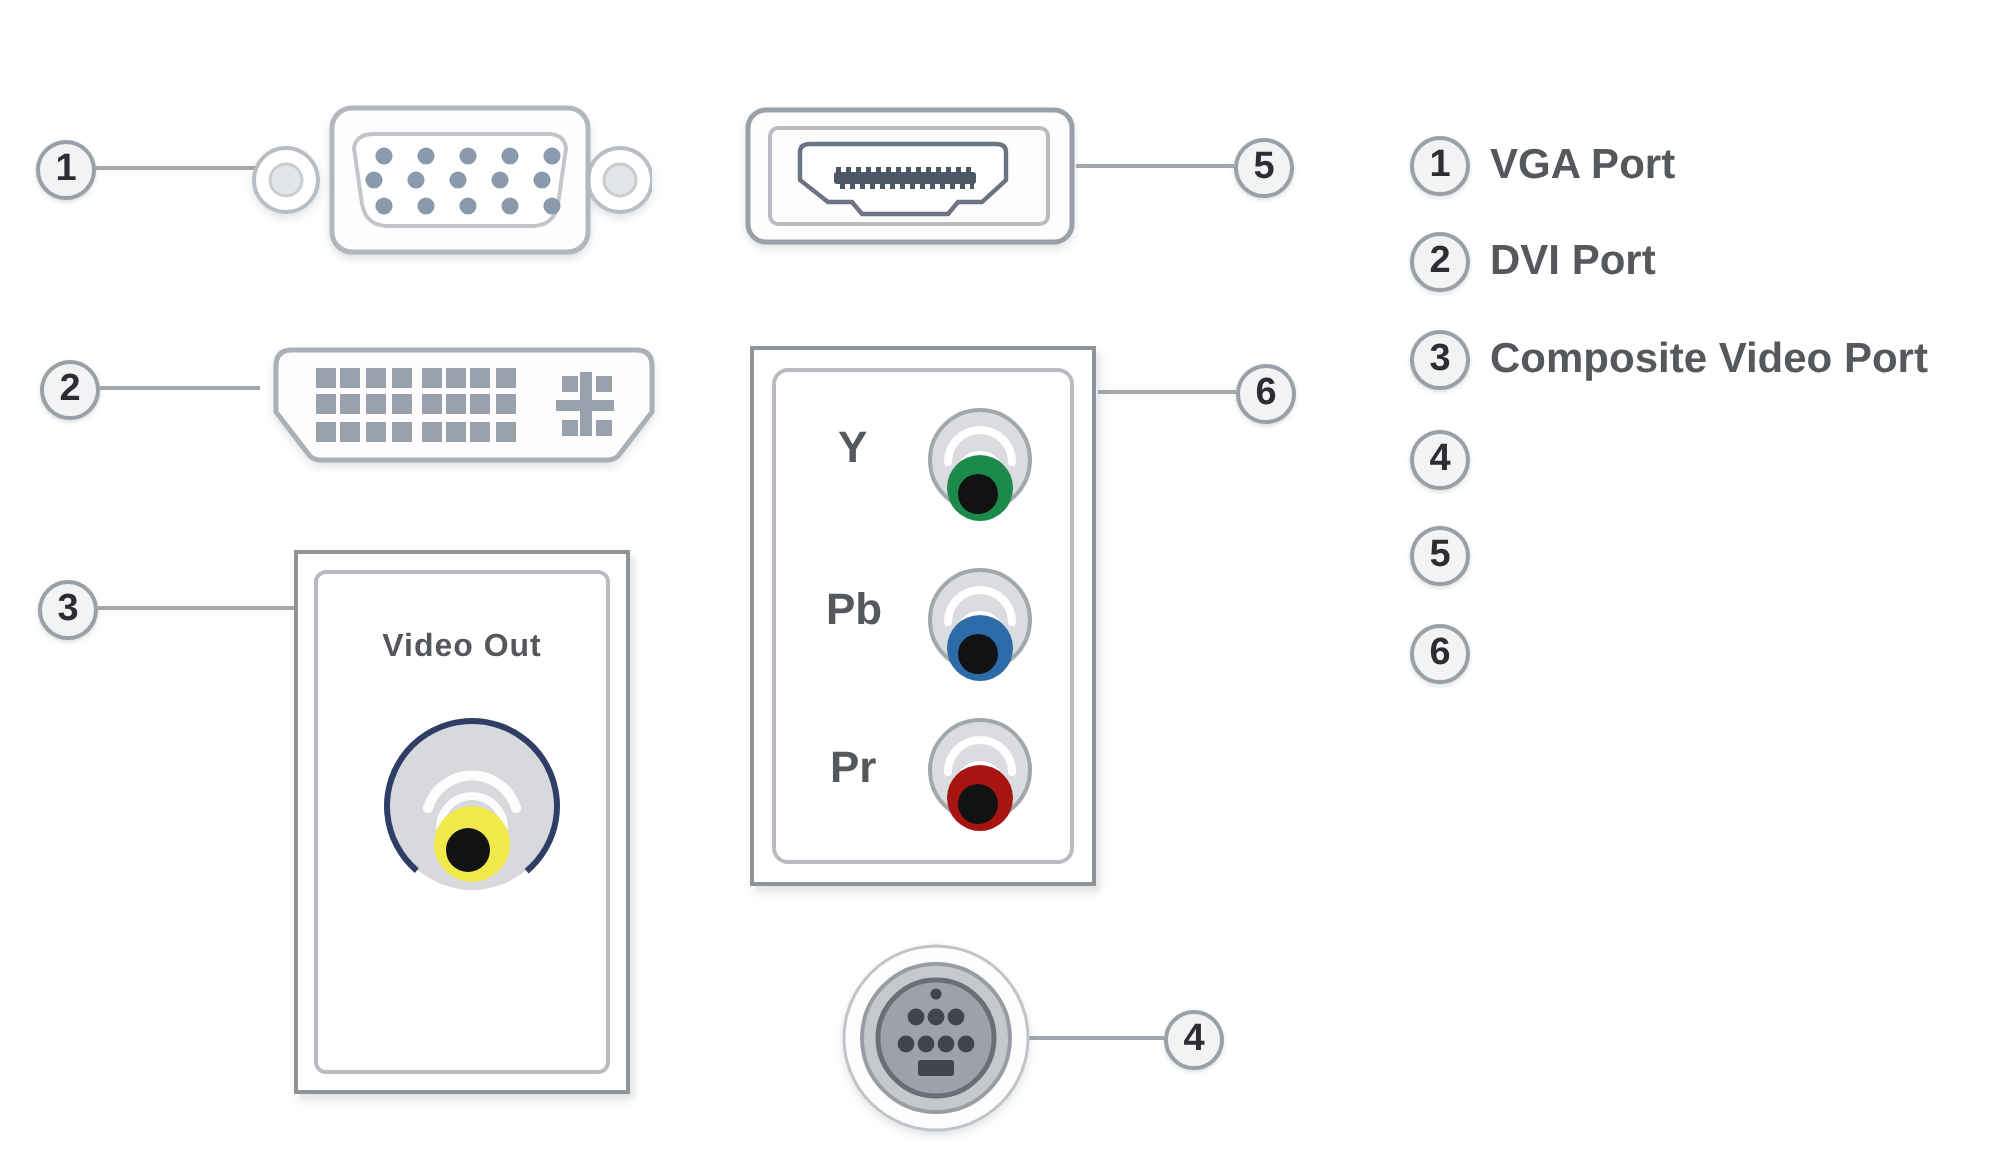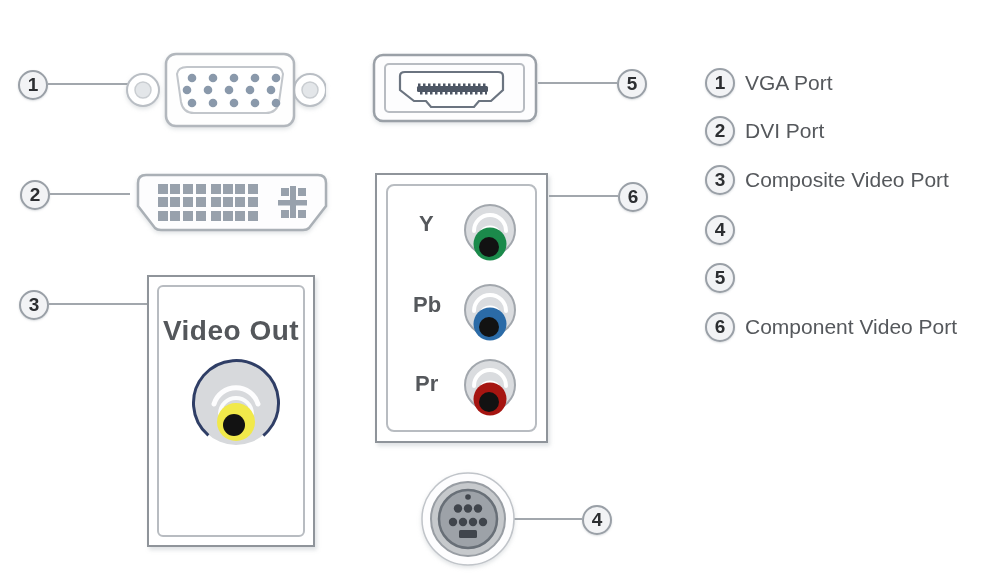--- a/index.html
+++ b/index.html
@@ -21,31 +21,31 @@
   
   .panel {
     position:absolute; background:#ffffff; border:2px solid #8f949a;
     box-shadow:2px 3px 4px rgba(150,158,166,.30);
   }
   .panel-inner {
     position:absolute; inset:8px; border:2px solid #b8bcc1; border-radius:6px;
   }
   .panel-title {
     position:absolute; left:0; right:0; top:38px; text-align:center;
-    font-size:28px; font-weight:600; color:#54575b; letter-spacing:0.5px;
+    font-size:16px; font-weight:600; color:#54575b; letter-spacing:0.5px;
   }
   .jack-label {
     position:absolute; font-size:22px; font-weight:600; color:#55585c;
   }
   .rca-svg { position:absolute; }
   
   .legend-row { position:absolute; left:705px; display:flex; align-items:center; }
   .legend-row .badge { position:static; flex:0 0 auto; }
   .legend-label {
-    margin-left:10px; font-size:21px; font-weight:400; color:#55585c; white-space:nowrap;
+    margin-left:10px; font-size:21px; font-weight:700; color:#55585c; white-space:nowrap;
   }
 </style>
 </head>
 <body>
 
 <div id="stage">
 
   <div class="badge" style="left:18px;top:70px">1</div>
   <div class="badge" style="left:20px;top:180px">2</div>
   <div class="badge" style="left:19px;top:290px">3</div>
@@ -214,17 +214,16 @@
       <span class="legend-label">Composite Video Port</span>
     </div>
     <div class="legend-row" style="top:215px">
       <span class="badge">4</span>
     </div>
     <div class="legend-row" style="top:263px">
       <span class="badge">5</span>
     </div>
     <div class="legend-row" style="top:312px">
       <span class="badge">6</span>
-      <span class="legend-label">Component Video Port</span>
     </div>
   </div>
 
 </div>
 
 </body></html>

